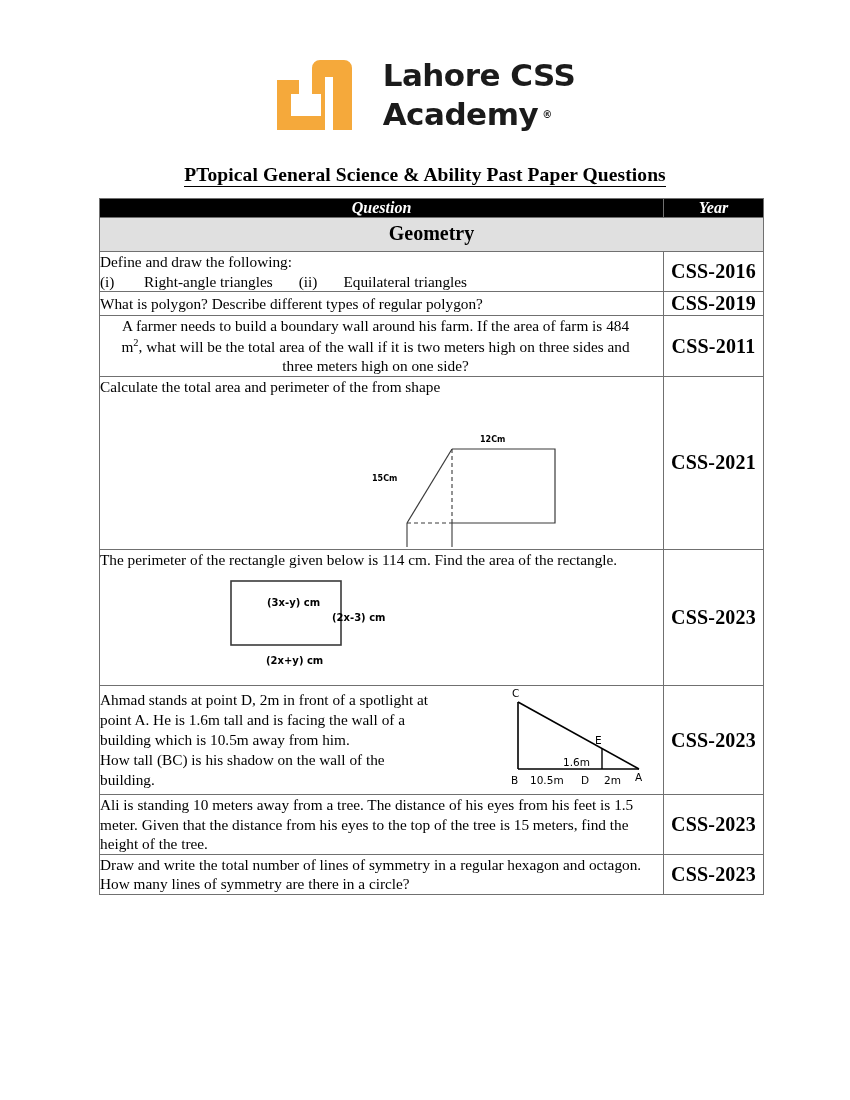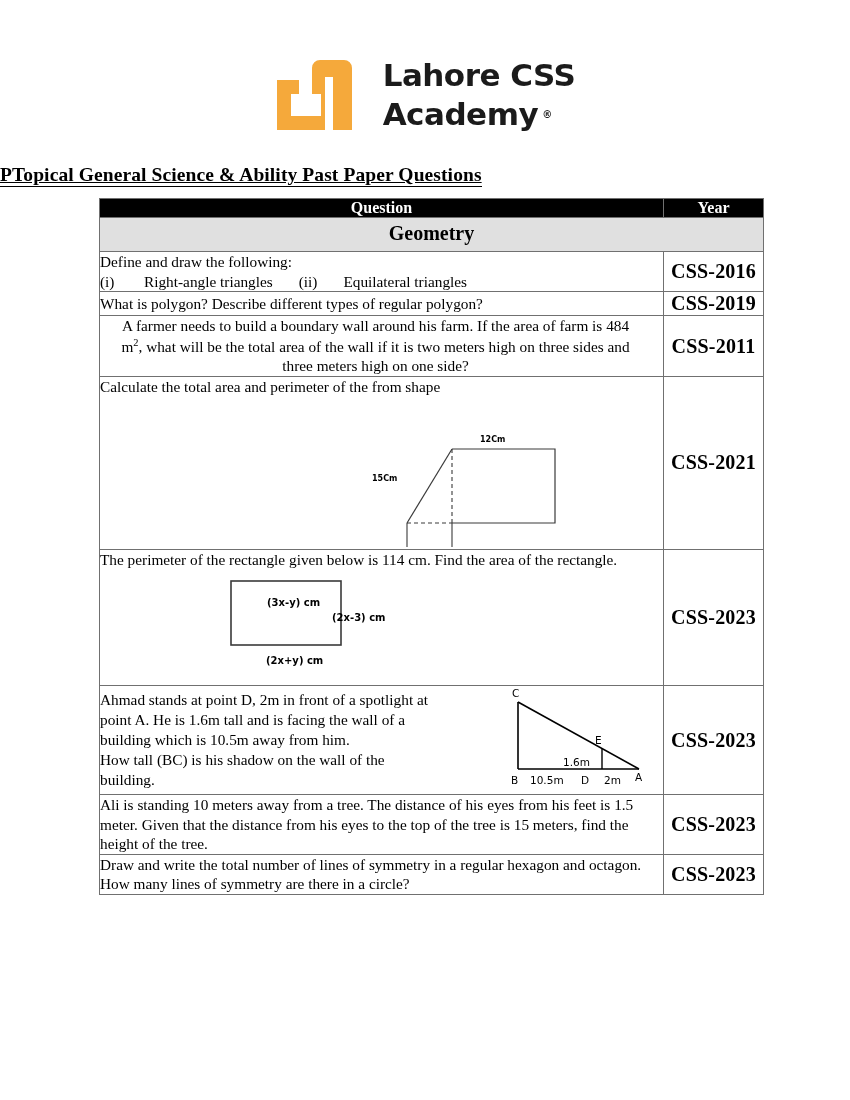--- a/index.html
+++ b/index.html
@@ -71,26 +71,25 @@
     position: relative;
     top: 4px;
   }
 
   
   .doc-title {
     position: absolute;
     left: 0;
     top: 164px;
     width: 850px;
-    text-align: left;
+    text-align: center;
     font-family: "Liberation Serif", "DejaVu Serif", serif;
     font-weight: bold;
     font-size: 19.5px;
     letter-spacing: 0.1px;
-    text-decoration: underline;
   }
   .doc-title span {
     border-bottom: 1.6px solid #000;
     padding-bottom: 1px;
   }
 
   
   .qtable {
     position: absolute;
     left: 99px;
@@ -109,20 +108,21 @@
 
   thead th {
     background: #000000;
     color: #ffffff;
     font-weight: bold;
     font-size: 16px;
     text-align: center;
     padding: 4px 0 5px 0;
     border: 1px solid #000000;
     font-family: "Liberation Serif", "DejaVu Serif", serif;
+    font-style: italic;
   }
 
   .section-row td {
     background: #e0e0e0;
     text-align: center;
     font-weight: bold;
     font-size: 20px;
     padding: 4px 0 6px 0;
     font-family: "Liberation Serif", "DejaVu Serif", serif;
     margin-top: 36px;

